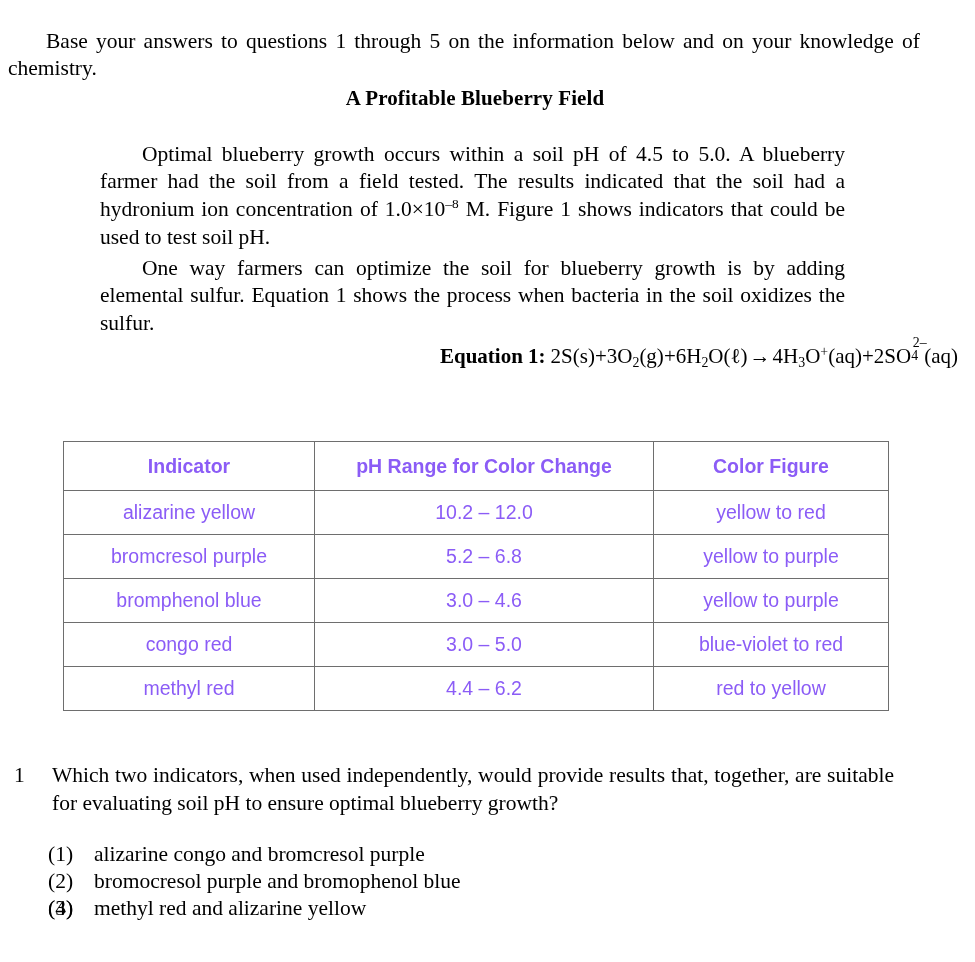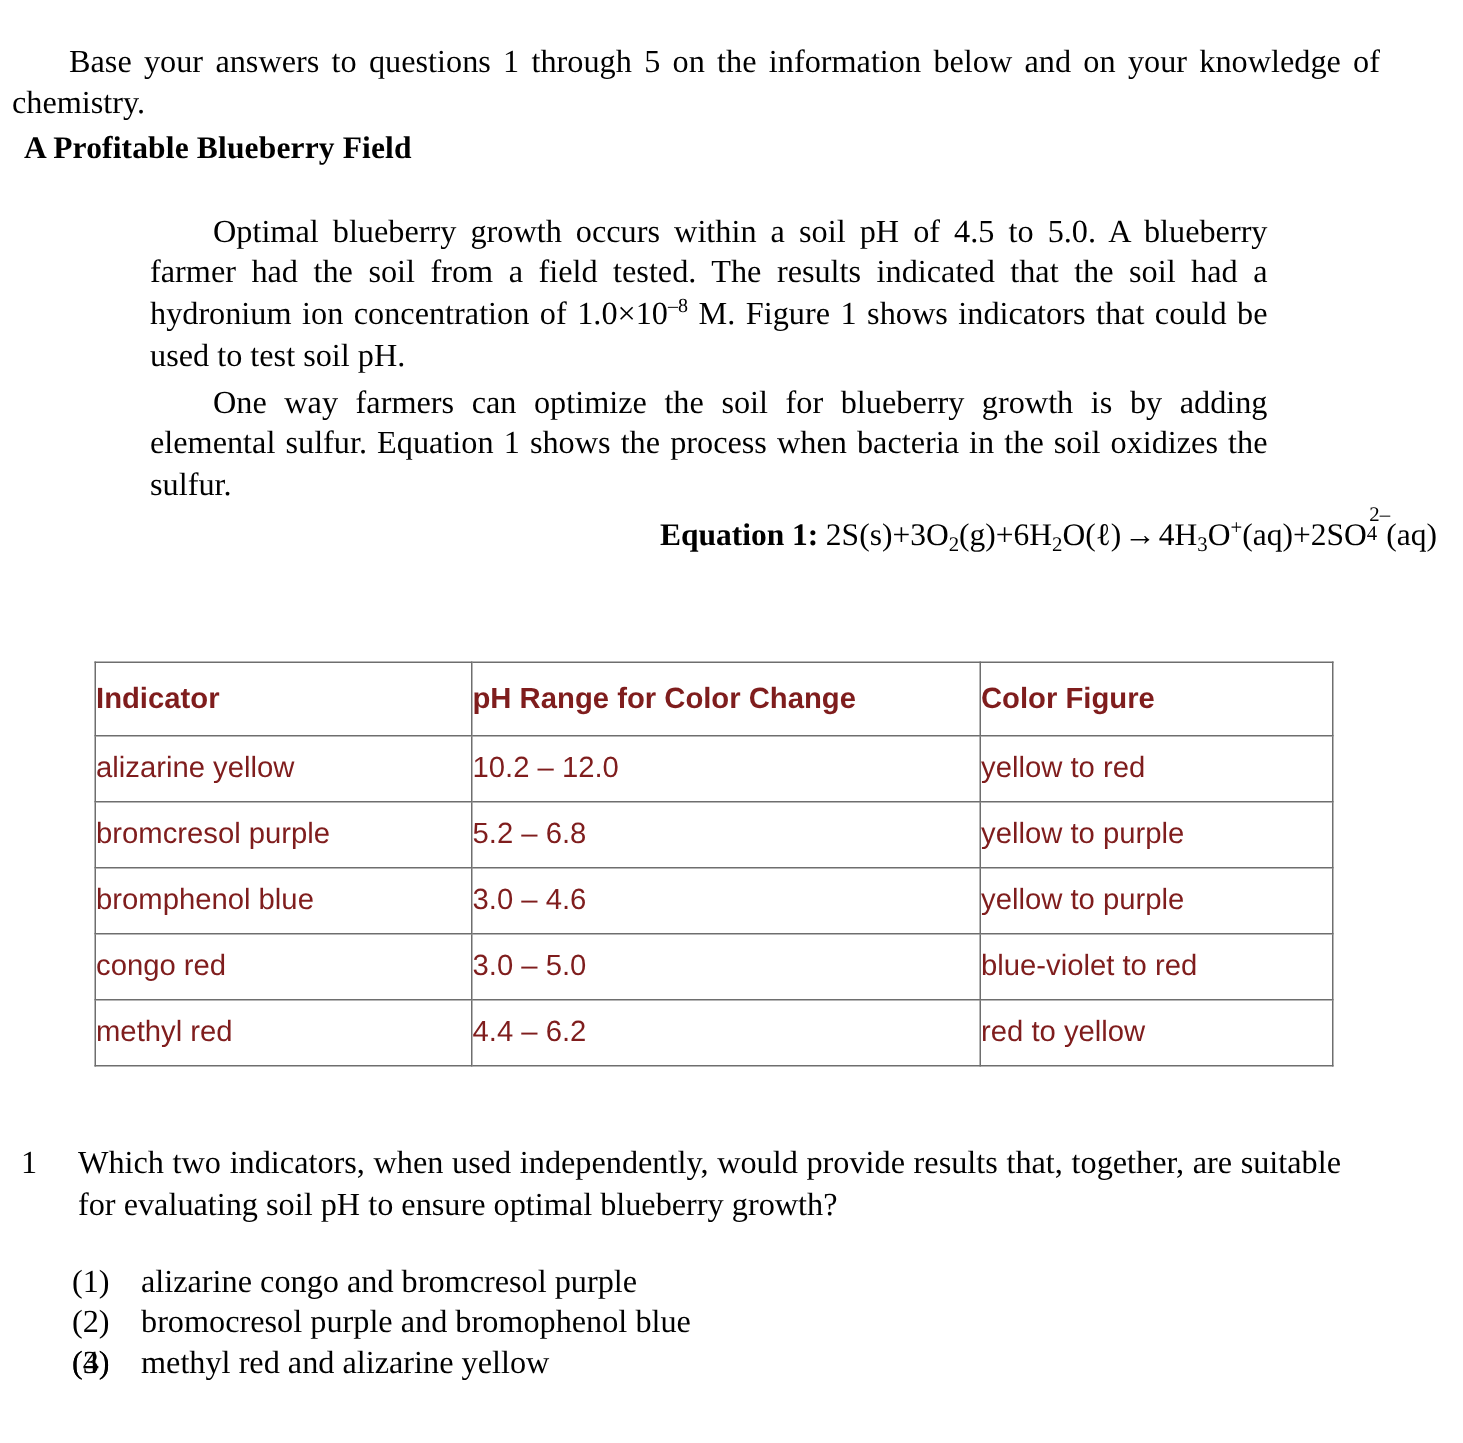--- a/index.html
+++ b/index.html
@@ -34,25 +34,24 @@
     text-align: justify;
     text-indent: 38px;
   }
 
   
   .passage-title {
     position: absolute;
     left: 0;
     top: 86px;
     width: 950px;
-    text-align: left;
+    text-align: center;
     font-size: 21px;
     font-weight: bold;
     letter-spacing: 0.1px;
-    padding-left: 16px;
   }
 
   
   .para {
     position: absolute;
     width: 745px;
     left: 100px;
     font-size: 21.5px;
     line-height: 1.295;
     text-align: justify;
@@ -133,26 +132,26 @@
     left: 63px;
     top: 441px;
     width: 822px;
     border-collapse: collapse;
     font-family: "Liberation Sans", "DejaVu Sans", sans-serif;
     table-layout: fixed;
   }
   .indicator-table th,
   .indicator-table td {
     border: 1px solid #6e6e6e;
-    text-align: left;
+    text-align: center;
     font-size: 19.5px;
     font-weight: normal;
     padding: 0;
     height: 43px;
-    color: #7f1d1d;
+    color: #8b5cf6;
   }
   .indicator-table thead th {
     font-weight: bold;
     height: 48px;
     font-size: 19.5px;
   }
   .indicator-table .col-indicator { width: 250px; }
   .indicator-table .col-range { width: 338px; }
   .indicator-table .col-change { width: 234px; }
 

